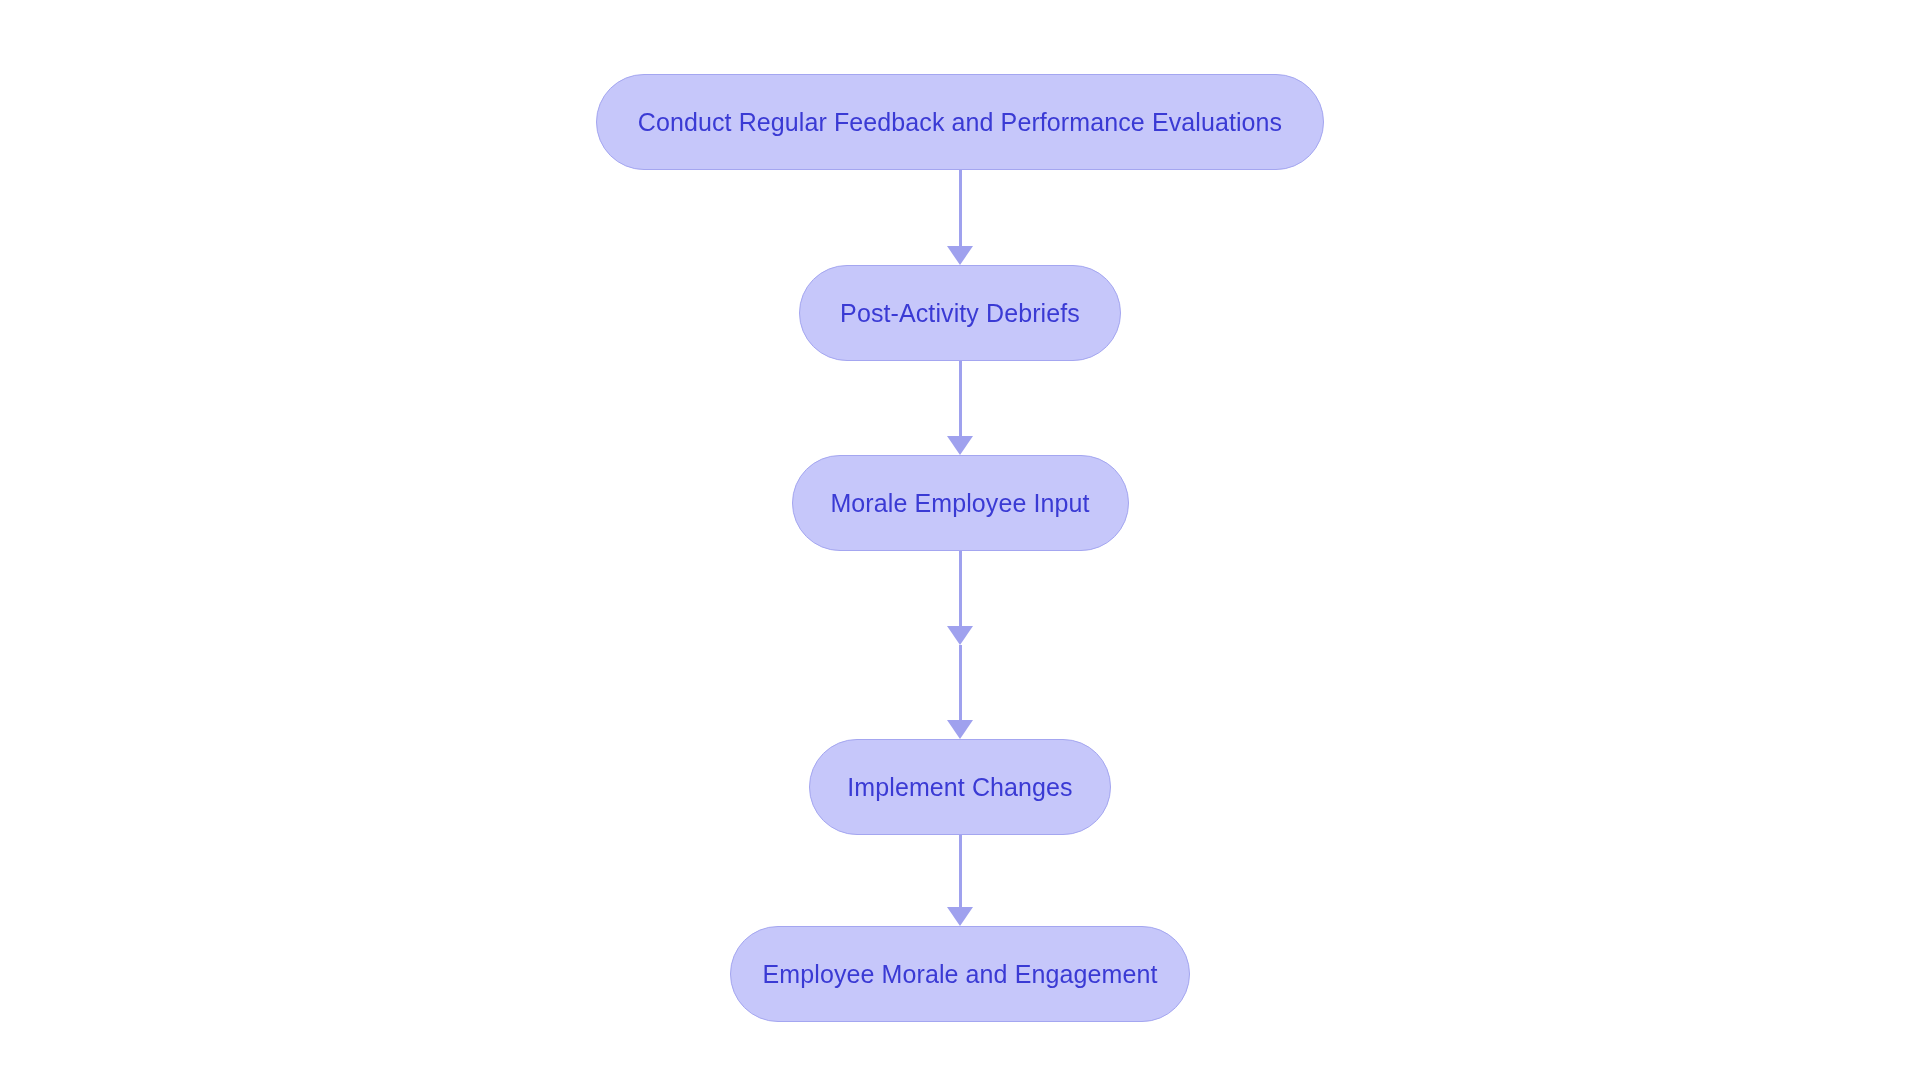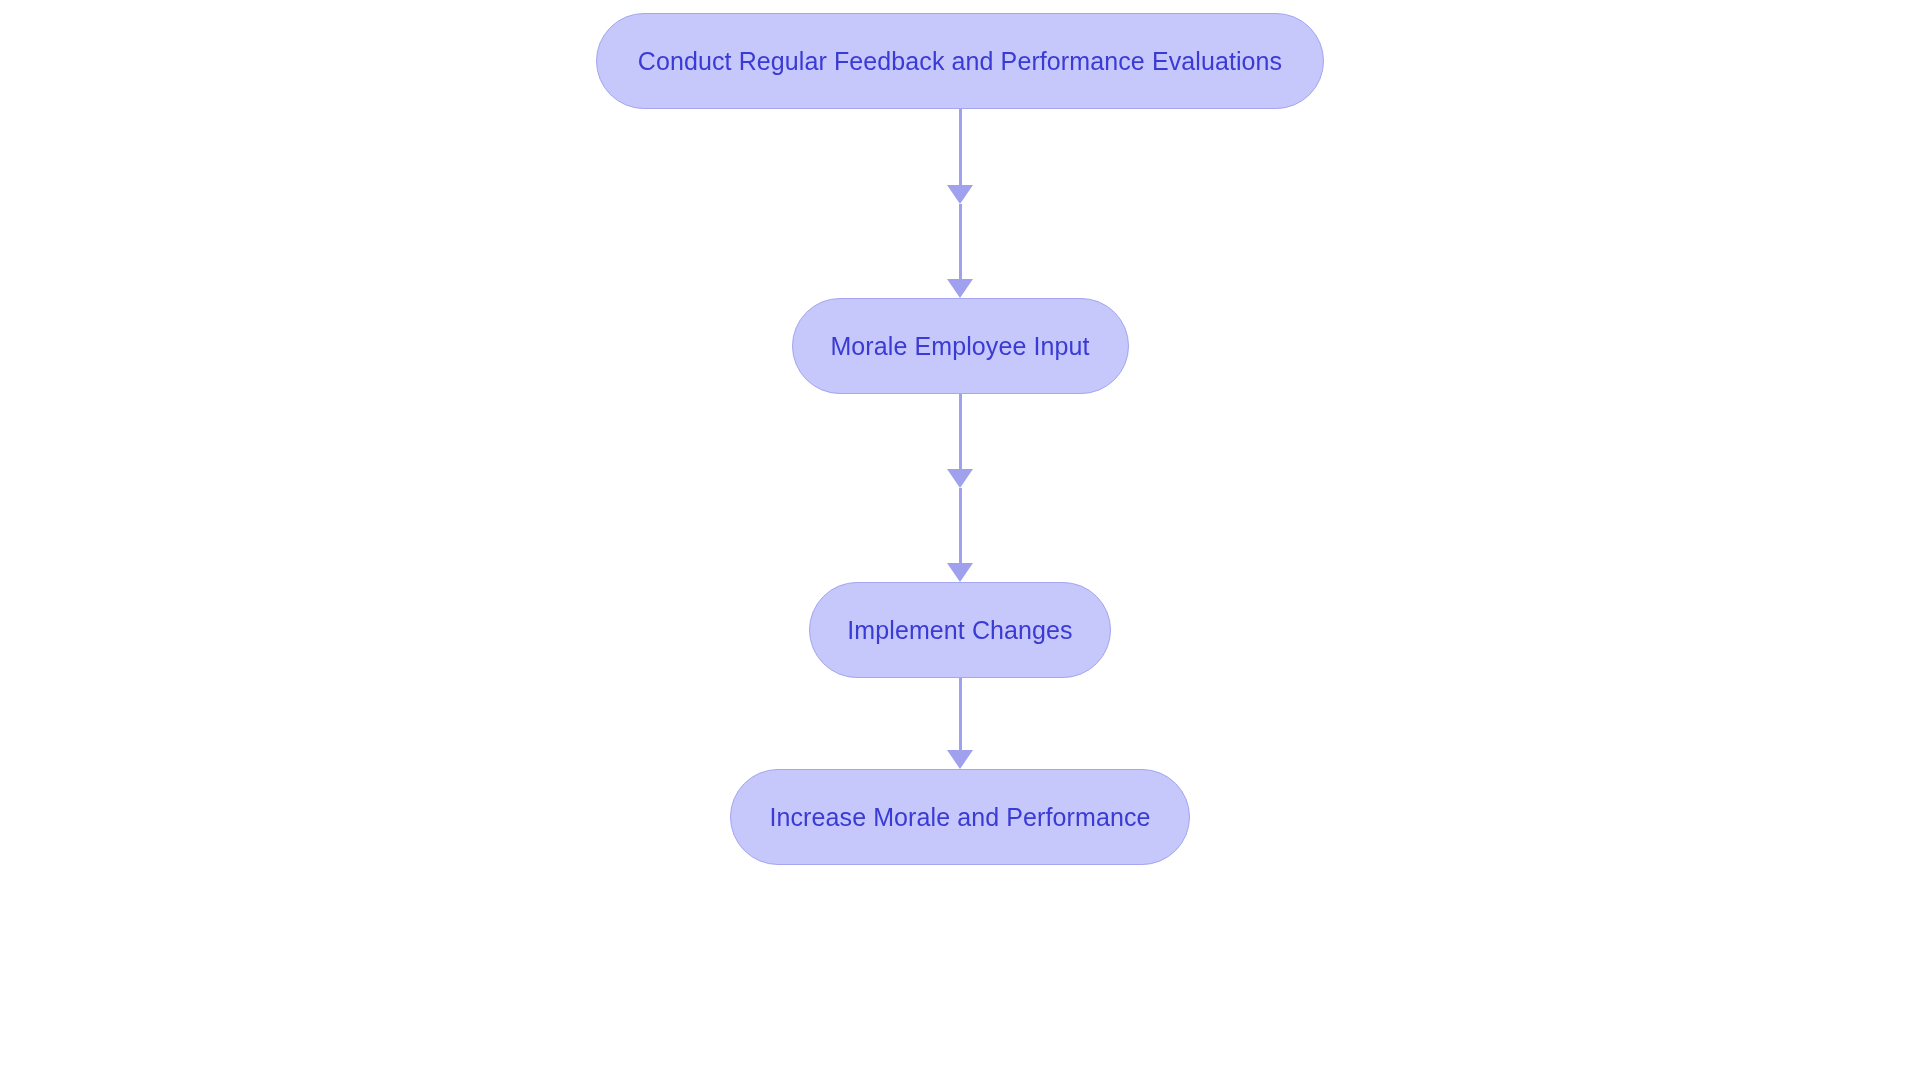--- a/index.html
+++ b/index.html
@@ -24,20 +24,21 @@
 
   .flow-column {
     position: absolute;
     left: 0;
     top: 0;
     width: 1920px;
     height: 1083px;
     display: flex;
     flex-direction: column;
     align-items: center;
+    justify-content: center;
   }
 
   
   .node {
     box-sizing: border-box;
     height: 96px;
     border-radius: 48px;
     background: #c6c7fa;
     border: 1.5px solid #a4a6f0;
     display: flex;
@@ -105,20 +106,23 @@
 
     <div class="node node-w1">
       <span class="node-label">Conduct Regular Feedback and Performance Evaluations</span>
     </div>
 
     <div class="connector conn-h1">
       <div class="connector-line"></div>
       <div class="connector-head"></div>
     </div>
 
+    <div class="node node-w2">
+      <span class="node-label">Post-Activity Debriefs</span>
+    </div>
 
     <div class="connector conn-h2">
       <div class="connector-line"></div>
       <div class="connector-head"></div>
     </div>
 
     <div class="node node-w3">
       <span class="node-label">Morale Employee Input</span>
     </div>
 
@@ -136,17 +140,17 @@
     <div class="node node-w5">
       <span class="node-label">Implement Changes</span>
     </div>
 
     <div class="connector conn-h5">
       <div class="connector-line"></div>
       <div class="connector-head"></div>
     </div>
 
     <div class="node node-w6">
-      <span class="node-label">Increase Morale and Performance</span>
+      <span class="node-label">Employee Morale and Engagement</span>
     </div>
 
   </div>
 </div>
 
 </body></html>

